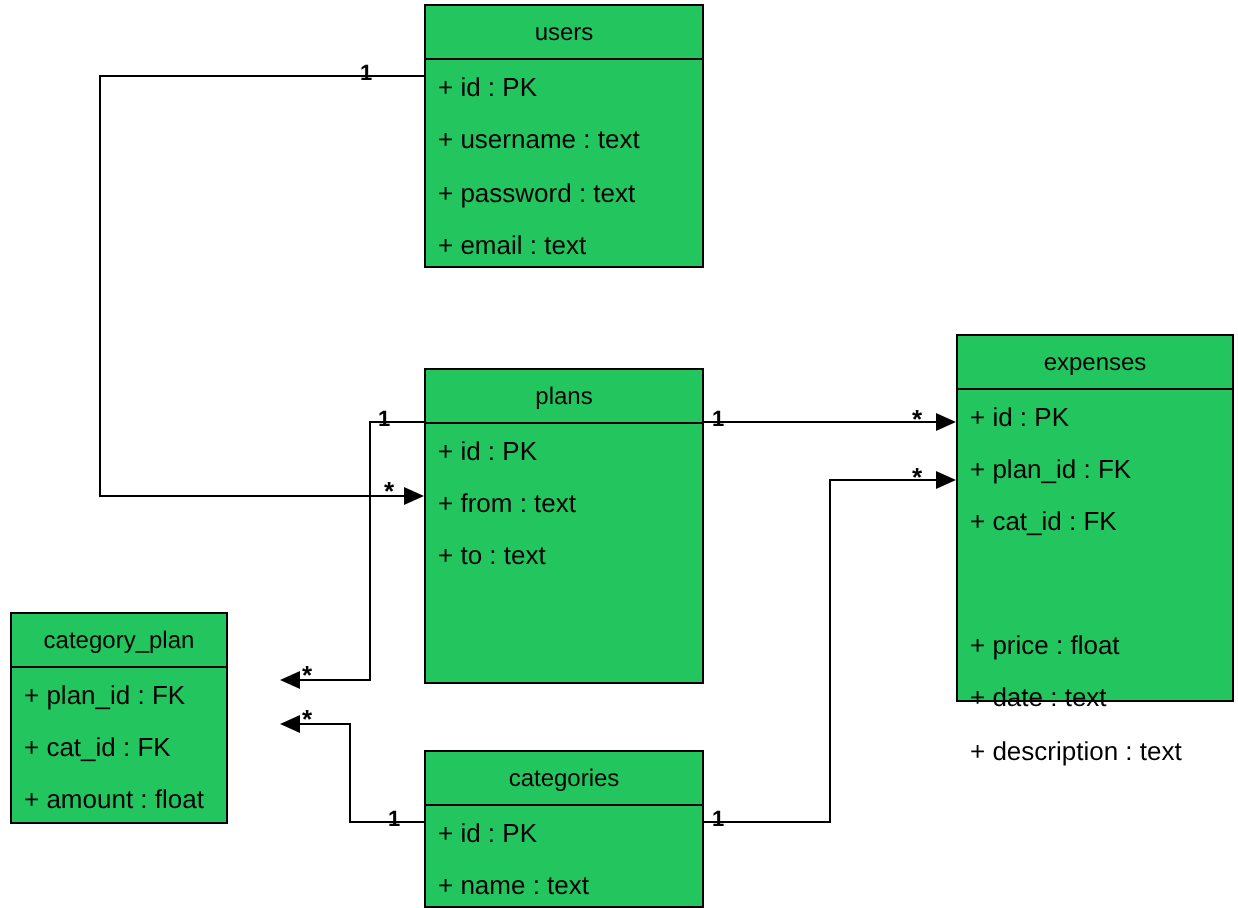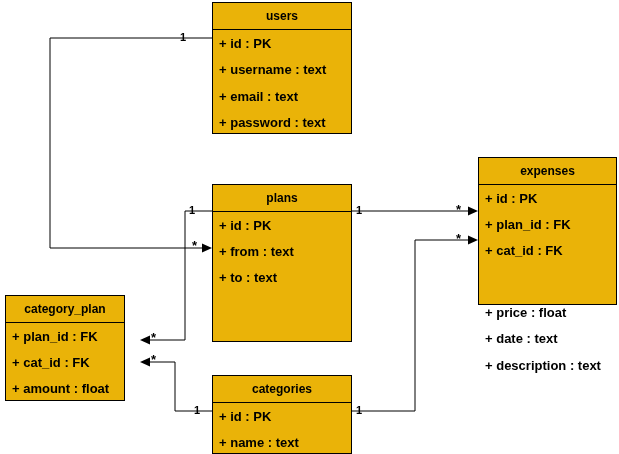--- a/index.html
+++ b/index.html
@@ -27,22 +27,21 @@
     left: 0;
     top: 0;
     width: 619px;
     height: 454px;
     pointer-events: none;
   }
   .entity {
     position: absolute;
     box-sizing: border-box;
     border: 1px solid #000000;
-    background: #eab308;
-    font-weight: bold;
+    background: #22c55e;
   }
   .entity-title {
     box-sizing: border-box;
     height: 27px;
     line-height: 26px;
     text-align: center;
     font-size: 12px;
     border-bottom: 1px solid #000000;
     white-space: nowrap;
     overflow: hidden;
@@ -87,44 +86,44 @@
       <path d="M 352 211 L 474 211" fill="none" stroke="#000000" stroke-width="1"></path>
       <polygon points="478,211 468,206.5 468,215.5" fill="#000000"></polygon>
       <path d="M 352 411 L 415 411 L 415 240 L 474 240" fill="none" stroke="#000000" stroke-width="1"></path>
       <polygon points="478,240 468,235.5 468,244.5" fill="#000000"></polygon>
     </svg>
 <div class="entity" style="left: 212px; top: 2px; width: 140px; height: 132px; border-color: rgb(0, 0, 0);">
       <div class="entity-title" style="border-bottom-color: rgb(0, 0, 0);">users</div>
       <div class="attr-list">
         <div class="attr" style="height: 26.5px;">+ id : PK</div>
         <div class="attr" style="height: 26.5px;">+ username : text</div>
+        <div class="attr" style="height: 26.5px;">+ password : text</div>
         <div class="attr" style="height: 26.5px;">+ email : text</div>
-        <div class="attr" style="height: 26.5px;">+ password : text</div>
       </div>
     </div>
     <div class="entity" style="left: 212px; top: 184px; width: 140px; height: 158px; border-color: rgb(0, 0, 0);">
       <div class="entity-title" style="border-bottom-color: rgb(0, 0, 0);">plans</div>
       <div class="attr-list">
         <div class="attr" style="height: 26.2px;">+ id : PK</div>
         <div class="attr" style="height: 26.2px;">+ from : text</div>
         <div class="attr" style="height: 26.2px;">+ to : text</div>
       </div>
     </div>
-    <div class="entity" style="left: 478px; top: 157px; width: 139px; height: 148px; border-color: rgb(0, 0, 0);">
+    <div class="entity" style="left: 478px; top: 167px; width: 139px; height: 184px; border-color: rgb(0, 0, 0);">
       <div class="entity-title" style="border-bottom-color: rgb(0, 0, 0);">expenses</div>
       <div class="attr-list">
         <div class="attr" style="height: 26.2px;">+ id : PK</div>
         <div class="attr" style="height: 26.2px;">+ plan_id : FK</div>
         <div class="attr" style="height: 26.2px;">+ cat_id : FK</div>
         <div class="attr" style="height: 26.2px; margin-top: 36px;">+ price : float</div>
         <div class="attr" style="height: 26.2px;">+ date : text</div>
         <div class="attr" style="height: 26.2px;">+ description : text</div>
       </div>
     </div>
-    <div class="entity" style="left: 5px; top: 295px; width: 120px; height: 106px; border-color: rgb(0, 0, 0);">
+    <div class="entity" style="left: 5px; top: 306px; width: 109px; height: 106px; border-color: rgb(0, 0, 0);">
       <div class="entity-title" style="border-bottom-color: rgb(0, 0, 0);">category_plan</div>
       <div class="attr-list">
         <div class="attr" style="height: 26.3px;">+ plan_id : FK</div>
         <div class="attr" style="height: 26.3px;">+ cat_id : FK</div>
         <div class="attr" style="height: 26.3px;">+ amount : float</div>
       </div>
     </div>
     <div class="entity" style="left: 212px; top: 375px; width: 140px; height: 79px; border-color: rgb(0, 0, 0);">
       <div class="entity-title" style="border-bottom-color: rgb(0, 0, 0);">categories</div>
       <div class="attr-list">

